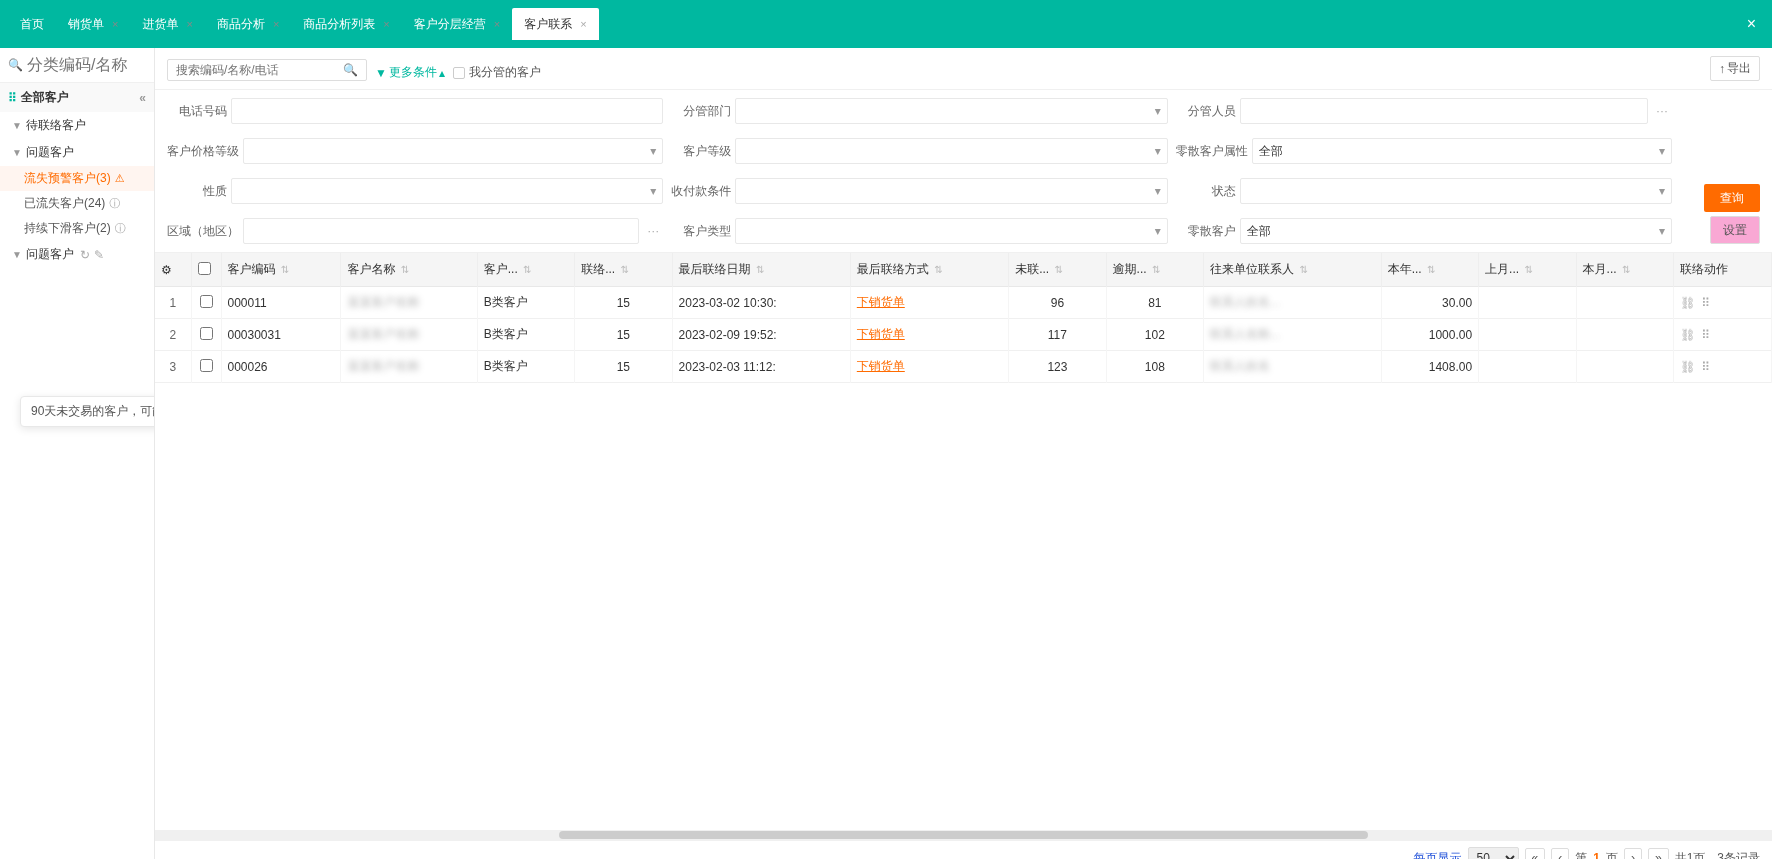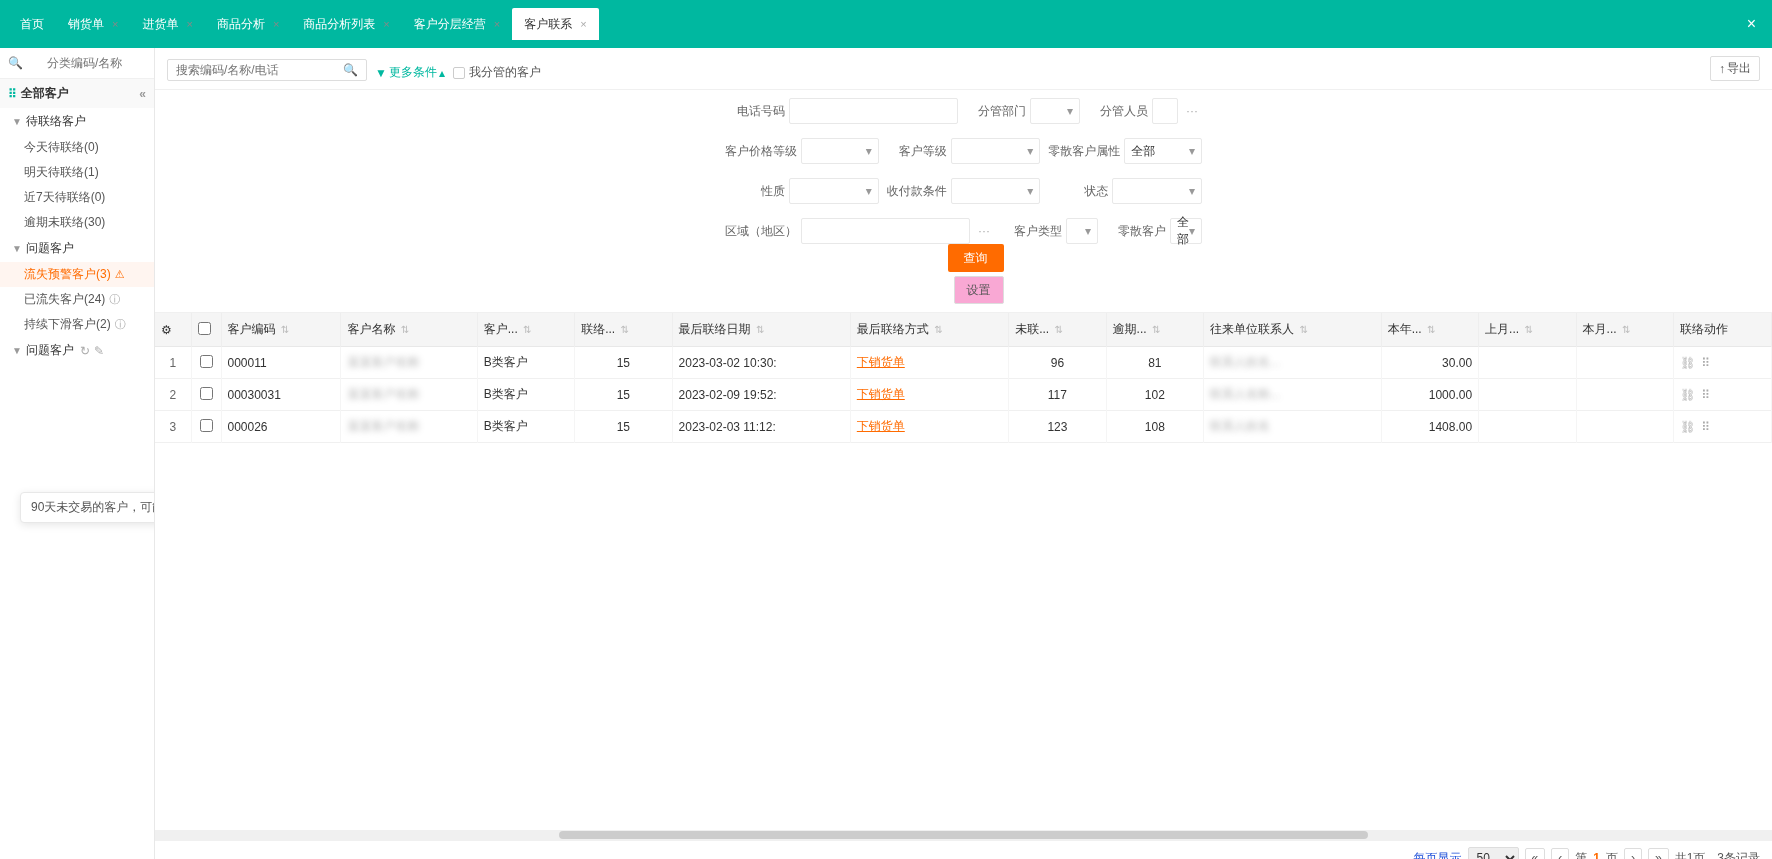--- a/index.html
+++ b/index.html
@@ -56,23 +56,22 @@
       display: flex;
       align-items: center;
       padding: 8px;
       border-bottom: 1px solid #f0f0f0;
       gap: 4px;
     }
     .sidebar-search input {
       flex: 1;
       border: none;
       outline: none;
-      font-size: 12px;
-      color: #333;
-      margin-left: 20px;
+      font-size: 16px;
+      color: #333;
     }
     .sidebar-section-title {
       display: flex;
       align-items: center;
       padding: 6px 8px;
       font-weight: bold;
       color: #333;
       gap: 4px;
       background: #f9f9f9;
       cursor: pointer;
@@ -409,34 +408,20 @@
 
     <div class="sidebar-section-title">
       <span style="color:#00b8a0;">⠿</span>
       <span>全部客户</span>
       <span class="sidebar-collapse-btn">«</span>
     </div>
 
     <div class="sidebar-group-title">
       <span class="arrow">▼</span>
       <span>待联络客户</span>
-    </div>
-    <div>
-      <div class="sidebar-item">
-        <span>今天待联络(0)</span>
-      </div>
-      <div class="sidebar-item">
-        <span>明天待联络(1)</span>
-      </div>
-      <div class="sidebar-item">
-        <span>近7天待联络(0)</span>
-      </div>
-      <div class="sidebar-item">
-        <span>逾期未联络(30)</span>
-      </div>
     </div>
 
     <div class="sidebar-group-title" style="position:relative;">
       <span class="arrow">▼</span>
       <span>问题客户</span>
     </div>
     <div style="position:relative;">
 
       <div class="tooltip-box">90天未交易的客户，可能有流失风险。</div>
 
@@ -479,21 +464,21 @@
         <span>我分管的客户</span>
       </div>
       <div class="search-spacer"></div>
       <div class="export-btn">
         <span>↑</span>
         <span>导出</span>
       </div>
     </div>
 
     <div class="filter-panel">
-      <div style="display:flex;align-items:center;flex-direction:column;">
+      <div style="display:flex;gap:8px;align-items:flex-end;">
         <div style="flex:1;display:flex;flex-direction:column;gap:6px;">
 
           <div class="filter-row">
             <div class="filter-item">
               <span class="filter-label">电话号码</span>
               <input class="filter-input" type="text" style="">
             </div>
             <div class="filter-item">
               <span class="filter-label">分管部门</span>
               <div class="filter-select">

